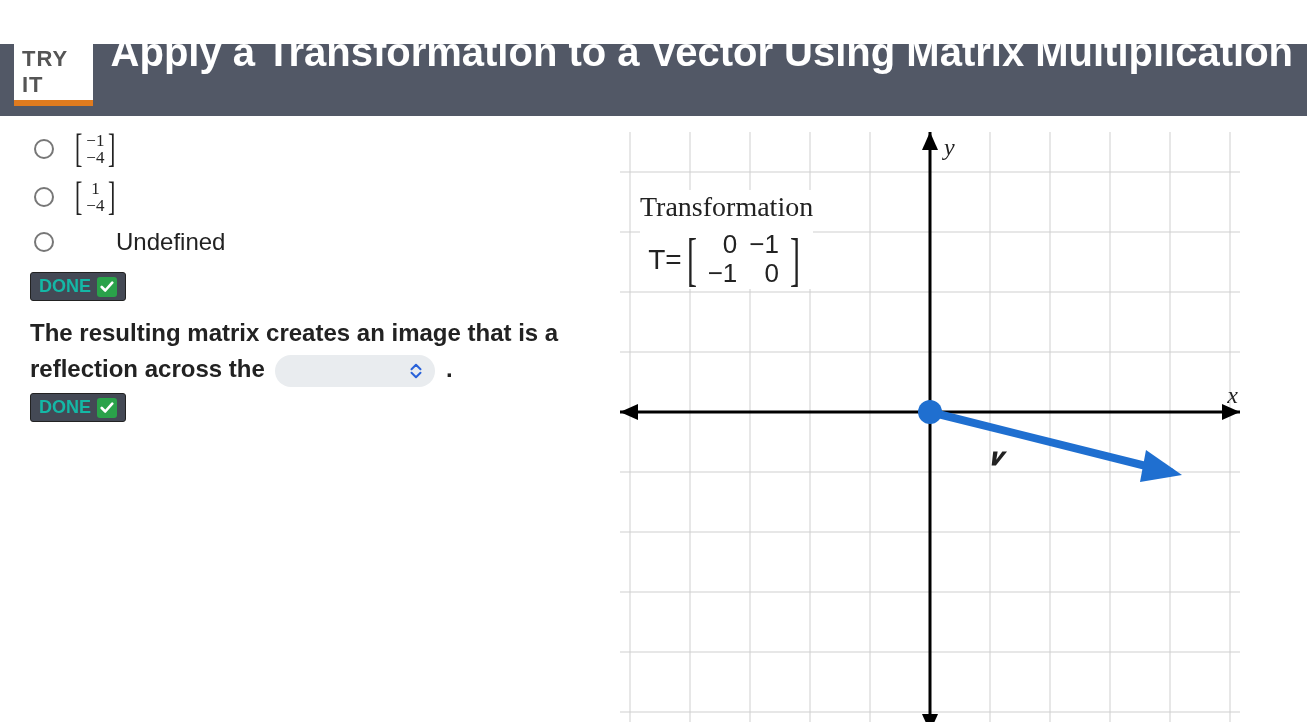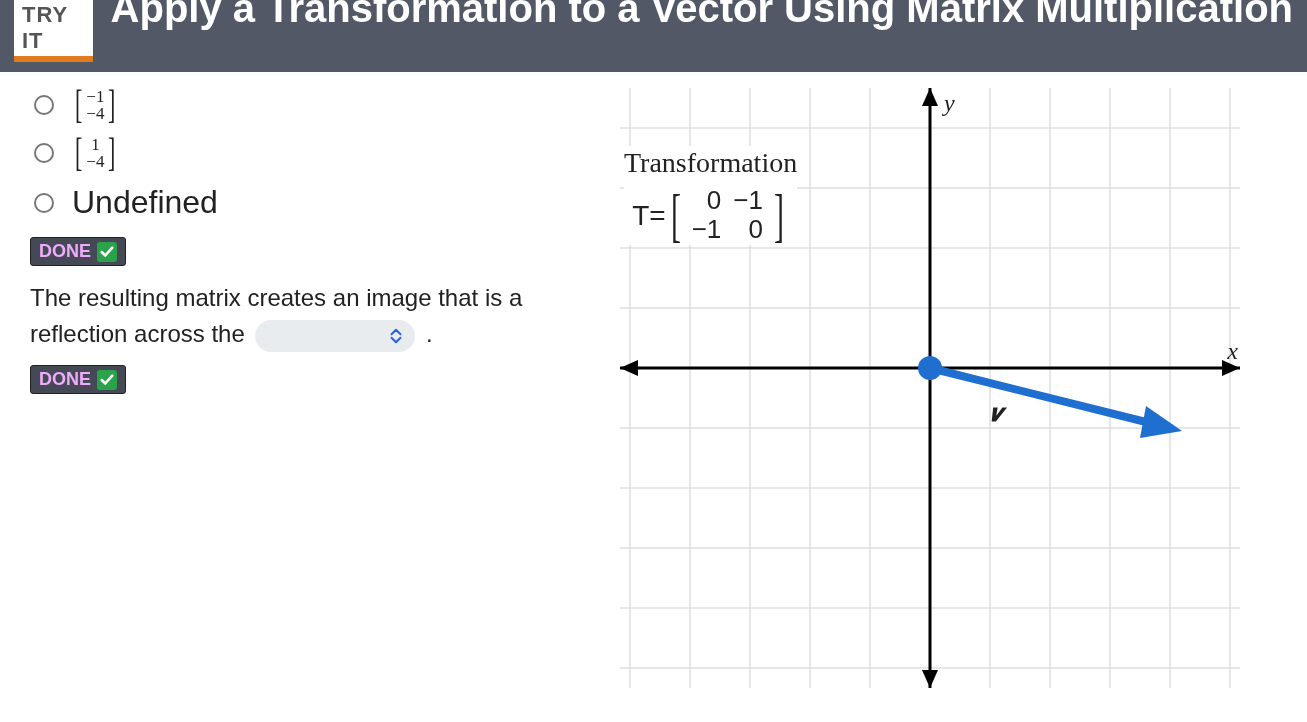--- a/index.html
+++ b/index.html
@@ -11,20 +11,21 @@
     background: #fff;
   }
   .header {
     background: #525866;
     color: #fff;
     display: flex;
     align-items: flex-start;
     padding: 0 14px 10px 14px;
     gap: 18px;
     overflow: hidden;
+    margin-top: 44px;
   }
   .tryit-badge {
     background: #fff;
     color: #555;
     font-weight: bold;
     border-bottom: 6px solid #e07b1f;
     padding: 4px 8px 2px 8px;
     font-size: 22px;
     letter-spacing: 1px;
     margin-top: -2px;
@@ -78,42 +79,43 @@
     flex-direction: column;
     align-items: center;
     font-size: 17px;
     line-height: 1;
     padding: 0 1px;
   }
   .done-btn {
     display: inline-flex;
     align-items: center;
     background: #444955;
-    color: #f0abfc;
+    color: #14b8a6;
     font-weight: bold;
     font-size: 18px;
     padding: 3px 8px;
     border: 1px solid #222;
     border-radius: 3px;
     gap: 6px;
     margin: 2px 0 14px 0;
   }
   .done-check {
     background: #2aa24a;
     width: 20px; height: 20px;
     border-radius: 3px;
     display: inline-flex;
     align-items: center;
     justify-content: center;
   }
   .done-check svg { width: 14px; height: 14px; }
   .sentence {
     font-size: 24px;
     line-height: 1.5;
-    margin-bottom: 11px;
+    margin-bottom: 4px;
+    font-weight: bold;
   }
   .dropdown {
     display: inline-flex;
     align-items: center;
     background: #e9ecef;
     border-radius: 18px;
     width: 160px;
     height: 32px;
     vertical-align: middle;
     padding: 0 12px;
@@ -127,21 +129,21 @@
     height: 600px;
   }
   .graph-wrap svg { width: 100%; height: 100%; }
   .axis-lbl {
     font-family: "Times New Roman", serif;
     font-style: italic;
     font-size: 24px;
   }
   .matrix-box {
     position: absolute;
-    left: 4px;
+    left: 20px;
     top: 58px;
     background: #fff;
     text-align: center;
     font-size: 28px;
     font-family: "Times New Roman", serif;
     line-height: 1.2;
   }
   .matrix-big {
     display: inline-flex;
     align-items: center;
@@ -200,21 +202,21 @@
           <span class="col">
             <span>1</span>
             <span>−4</span>
           </span>
           <span class="br">]</span>
         </span>
       </div>
 
       <div class="choice">
         <span class="radio"></span>
-        <span style="font-size:32px;">Undefined</span>
+        <span style="font-size:24px;margin-left:44px;">Undefined</span>
       </div>
     </div>
 
     <div class="done-btn">
       <span>DONE</span>
       <span class="done-check">
         <svg viewBox="0 0 16 16">
             <path d="M2 8 L6 12 L14 3" stroke="#fff" stroke-width="3" fill="none" stroke-linecap="round" stroke-linejoin="round"></path>
           </svg>
       </span>

